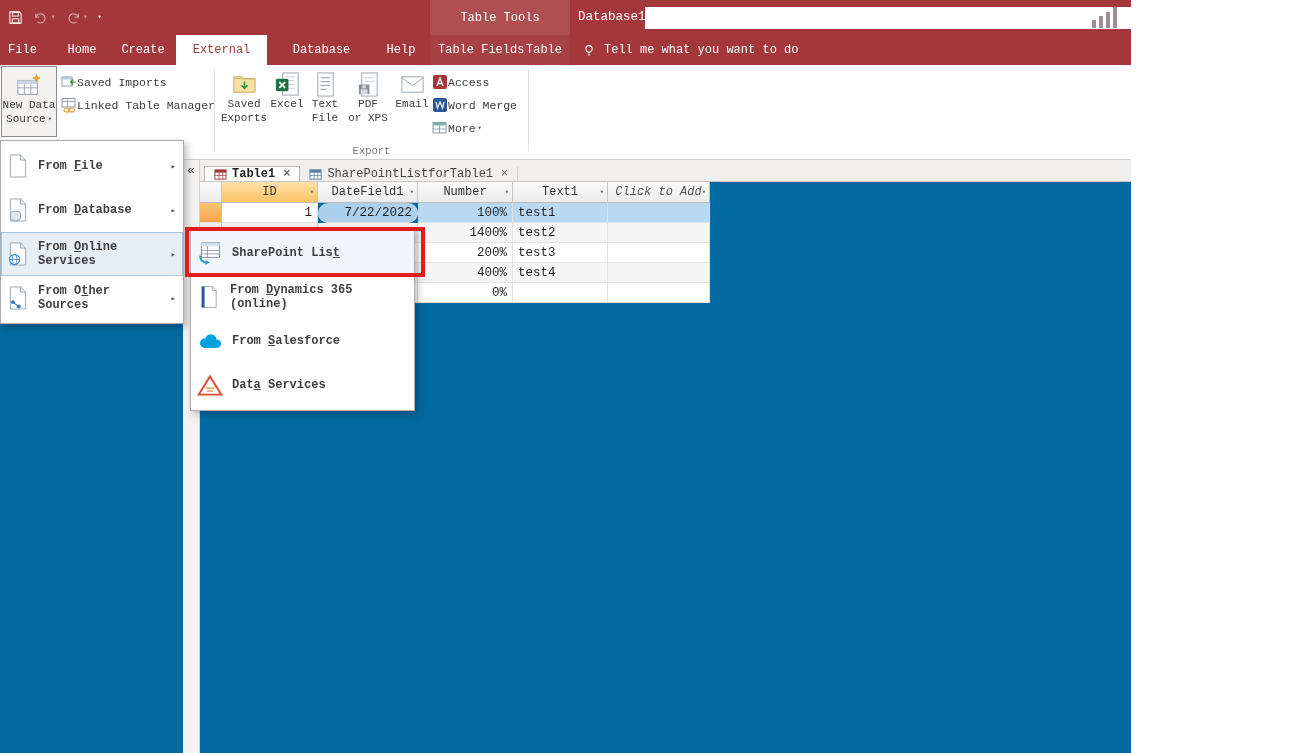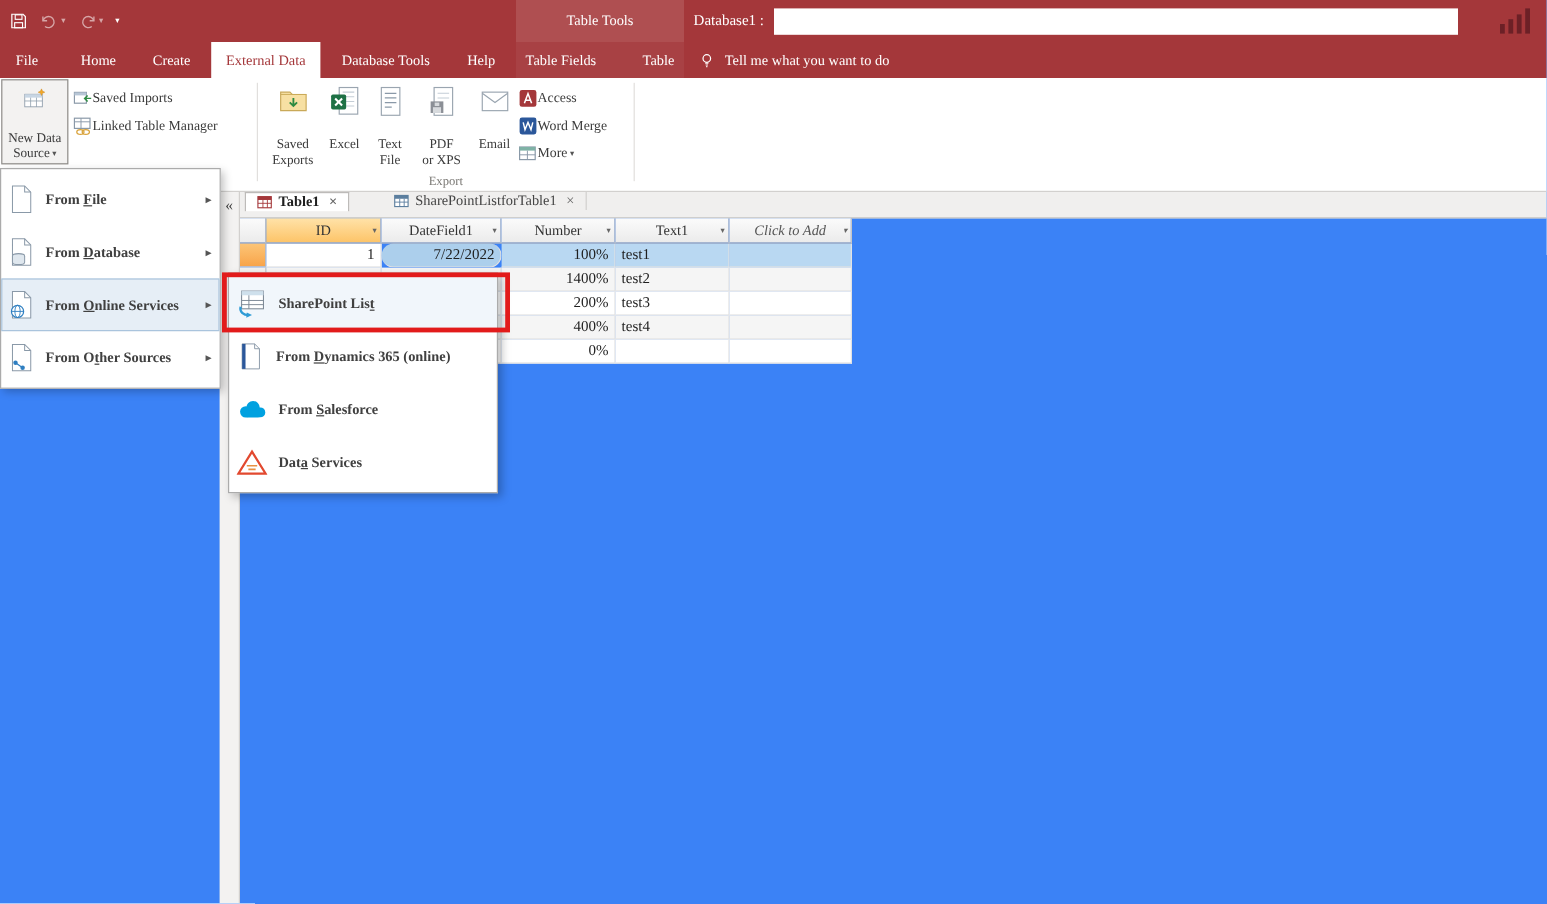--- a/index.html
+++ b/index.html
@@ -1,17 +1,17 @@
 <!DOCTYPE html>
 <html><head>
 <meta charset="utf-8">
 <style>
   html,body{margin:0;padding:0;background:#fff;}
-  .app{position:relative;width:1289px;height:753px;overflow:hidden;background:#3b82f6;
-       font-family:Liberation Serif, serif;color:#222;}
+  .app{position:relative;width:1131px;height:753px;overflow:hidden;background:#0369a1;
+       font-family:Liberation Mono, monospace;color:#222;}
   svg{display:block;}
 
   
   .titlebar{position:absolute;left:0;top:0;width:100%;height:35px;background:#A4373A;}
   .qat{position:absolute;left:8px;top:0;height:35px;display:flex;align-items:center;gap:10px;}
   .qbtn{display:flex;align-items:center;gap:2px;cursor:default;}
   .qbtn.dim{opacity:.55;}
   .qcaret{color:#fff;font-size:7px;line-height:1;}
   .ctx-title{position:absolute;left:430px;top:0;width:140px;height:35px;background:rgba(255,255,255,.12);
              color:#fff;font-size:12px;display:flex;align-items:center;justify-content:center;}
@@ -27,39 +27,39 @@
   .ctxtabs{position:absolute;left:430px;top:0;width:140px;height:30px;background:rgba(255,255,255,.05);
            display:flex;align-items:center;justify-content:space-between;padding:0 8px;box-sizing:border-box;}
   .ctxtabs .ctab{line-height:30px;cursor:default;}
   .tellme{position:absolute;left:582px;top:0;height:30px;display:flex;align-items:center;gap:8px;color:#fff;}
 
   
   .ribbon{position:absolute;left:0;top:65px;width:100%;height:95px;background:#fff;
           border-bottom:1px solid #d2d0ce;box-sizing:border-box;}
   .bigbtn{display:flex;flex-direction:column;align-items:center;padding-top:6px;box-sizing:border-box;
           font-size:11px;color:#3b3b3b;text-align:center;cursor:default;}
-  .bigbtn .blabel{margin-top:16px;white-space:pre-line;line-height:1.25;}
+  .bigbtn .blabel{margin-top:0;white-space:pre-line;line-height:1.25;}
   .caret{font-size:7px;color:#555;vertical-align:1px;margin-left:2px;}
   #ndsBtn{position:absolute;left:1px;top:1px;width:56px;height:71px;background:#f3f2f1;
           border:1px solid #8f8d8a;}
   .impcol{position:absolute;left:61px;top:7px;display:flex;flex-direction:column;gap:3px;}
   .smallbtn{display:flex;align-items:center;gap:0;height:20px;font-size:11.5px;color:#3b3b3b;cursor:default;}
   .vsep{position:absolute;top:4px;bottom:8px;width:1px;background:#e1dfdd;}
   .group{position:absolute;top:0;height:94px;}
   #exportGroup{left:215px;width:313px;}
   .bigrow{position:absolute;left:5px;top:0;display:flex;}
   .grouplabel{position:absolute;left:0;right:0;bottom:2px;text-align:center;font-size:10.5px;color:#7a7874;}
   .stackcol{position:absolute;left:217px;top:7px;display:flex;flex-direction:column;gap:3px;}
 
   
   .navstrip{position:absolute;left:183px;top:160px;bottom:0;width:17px;background:#f3f2f1;
             border-right:1px solid #d2d0ce;box-sizing:border-box;color:#444;}
   .navstrip .chev{display:block;text-align:center;font-size:13px;line-height:22px;cursor:default;}
   .doctabs{position:absolute;left:200px;top:160px;right:0;height:22px;background:#f0efee;
-           border-bottom:1px solid #c8c6c4;box-sizing:border-box;display:flex;align-items:flex-start;padding-left:4px;gap:28px;}
+           border-bottom:1px solid #c8c6c4;box-sizing:border-box;display:flex;align-items:flex-end;padding-left:4px;}
   .dtab{display:flex;align-items:center;gap:5px;padding:0 9px;font-size:12px;color:#444;
         border-right:1px solid #d2d0ce;cursor:default;}
   .dtab.active{background:#fff;border:1px solid #bdbbb9;border-bottom:none;font-weight:bold;color:#1f1f1f;}
   .dtab .x{font-size:12px;color:#666;margin-left:3px;}
 
   
   .ds{position:absolute;left:200px;top:182px;font-size:12.5px;}
   .ds-row{display:flex;height:20px;}
   .ds-row.head{height:21px;}
   .sel{width:22px;box-sizing:border-box;border-right:1px solid #c8c6c4;border-bottom:1px solid #dcdcdc;

